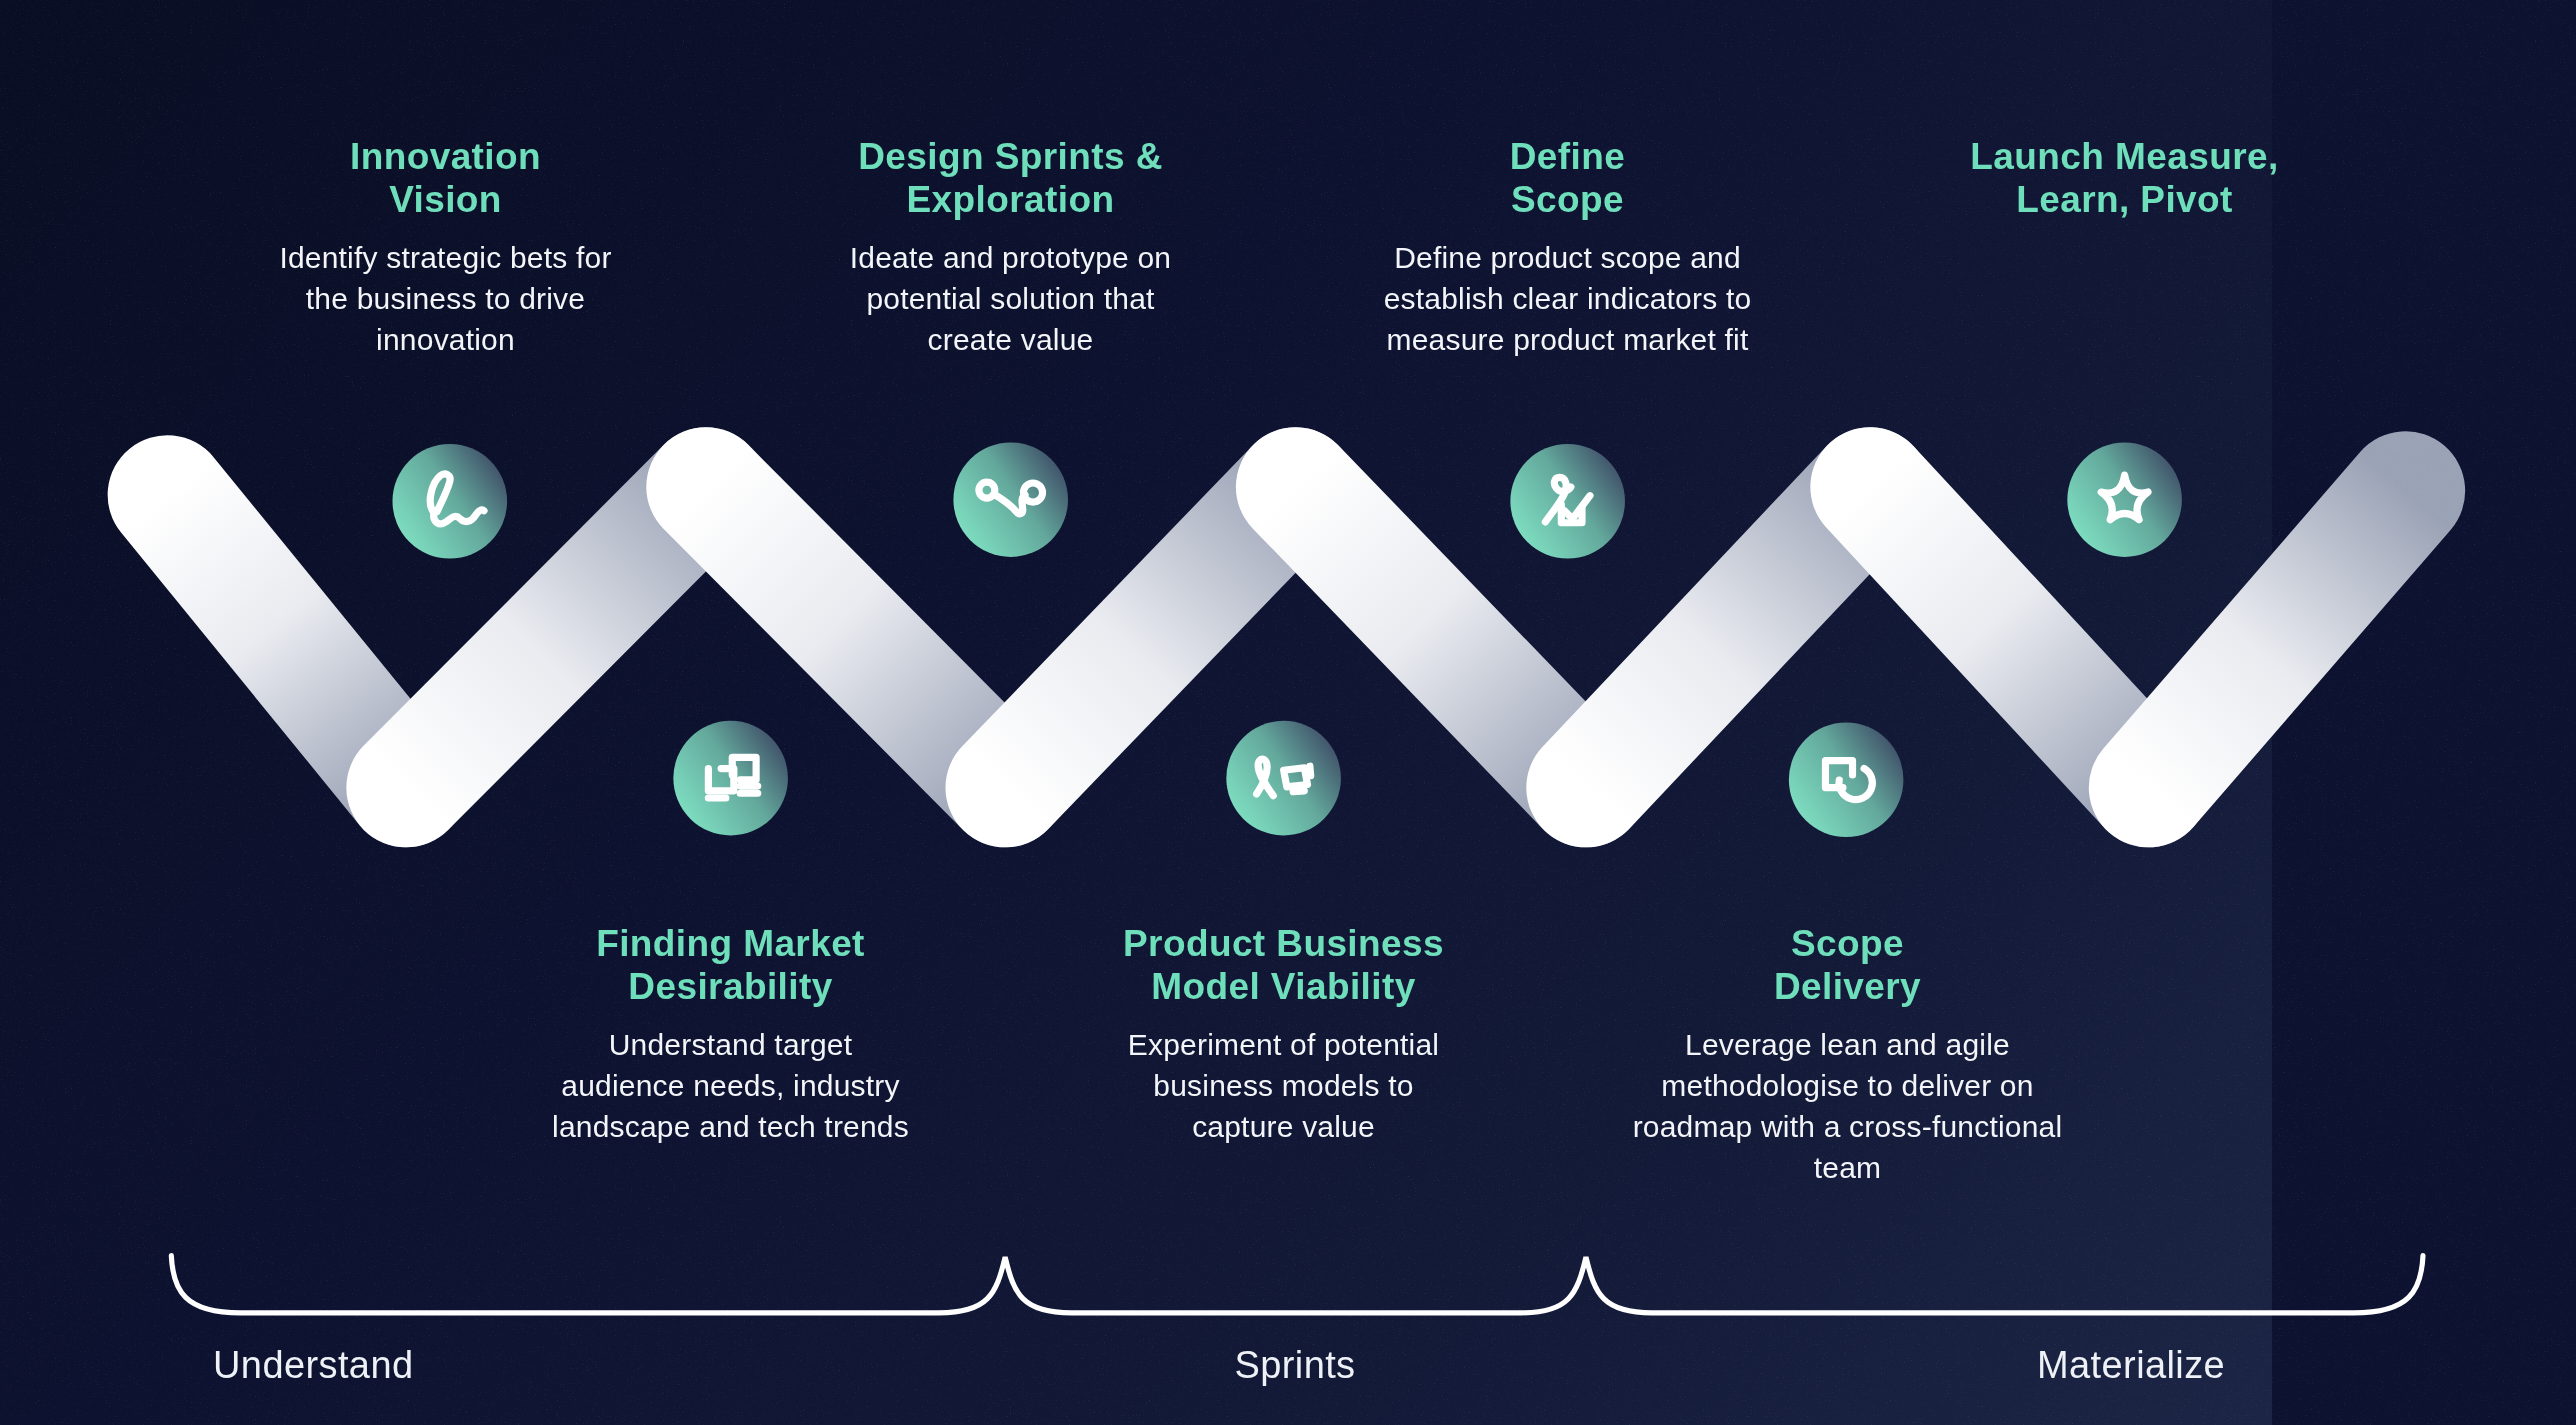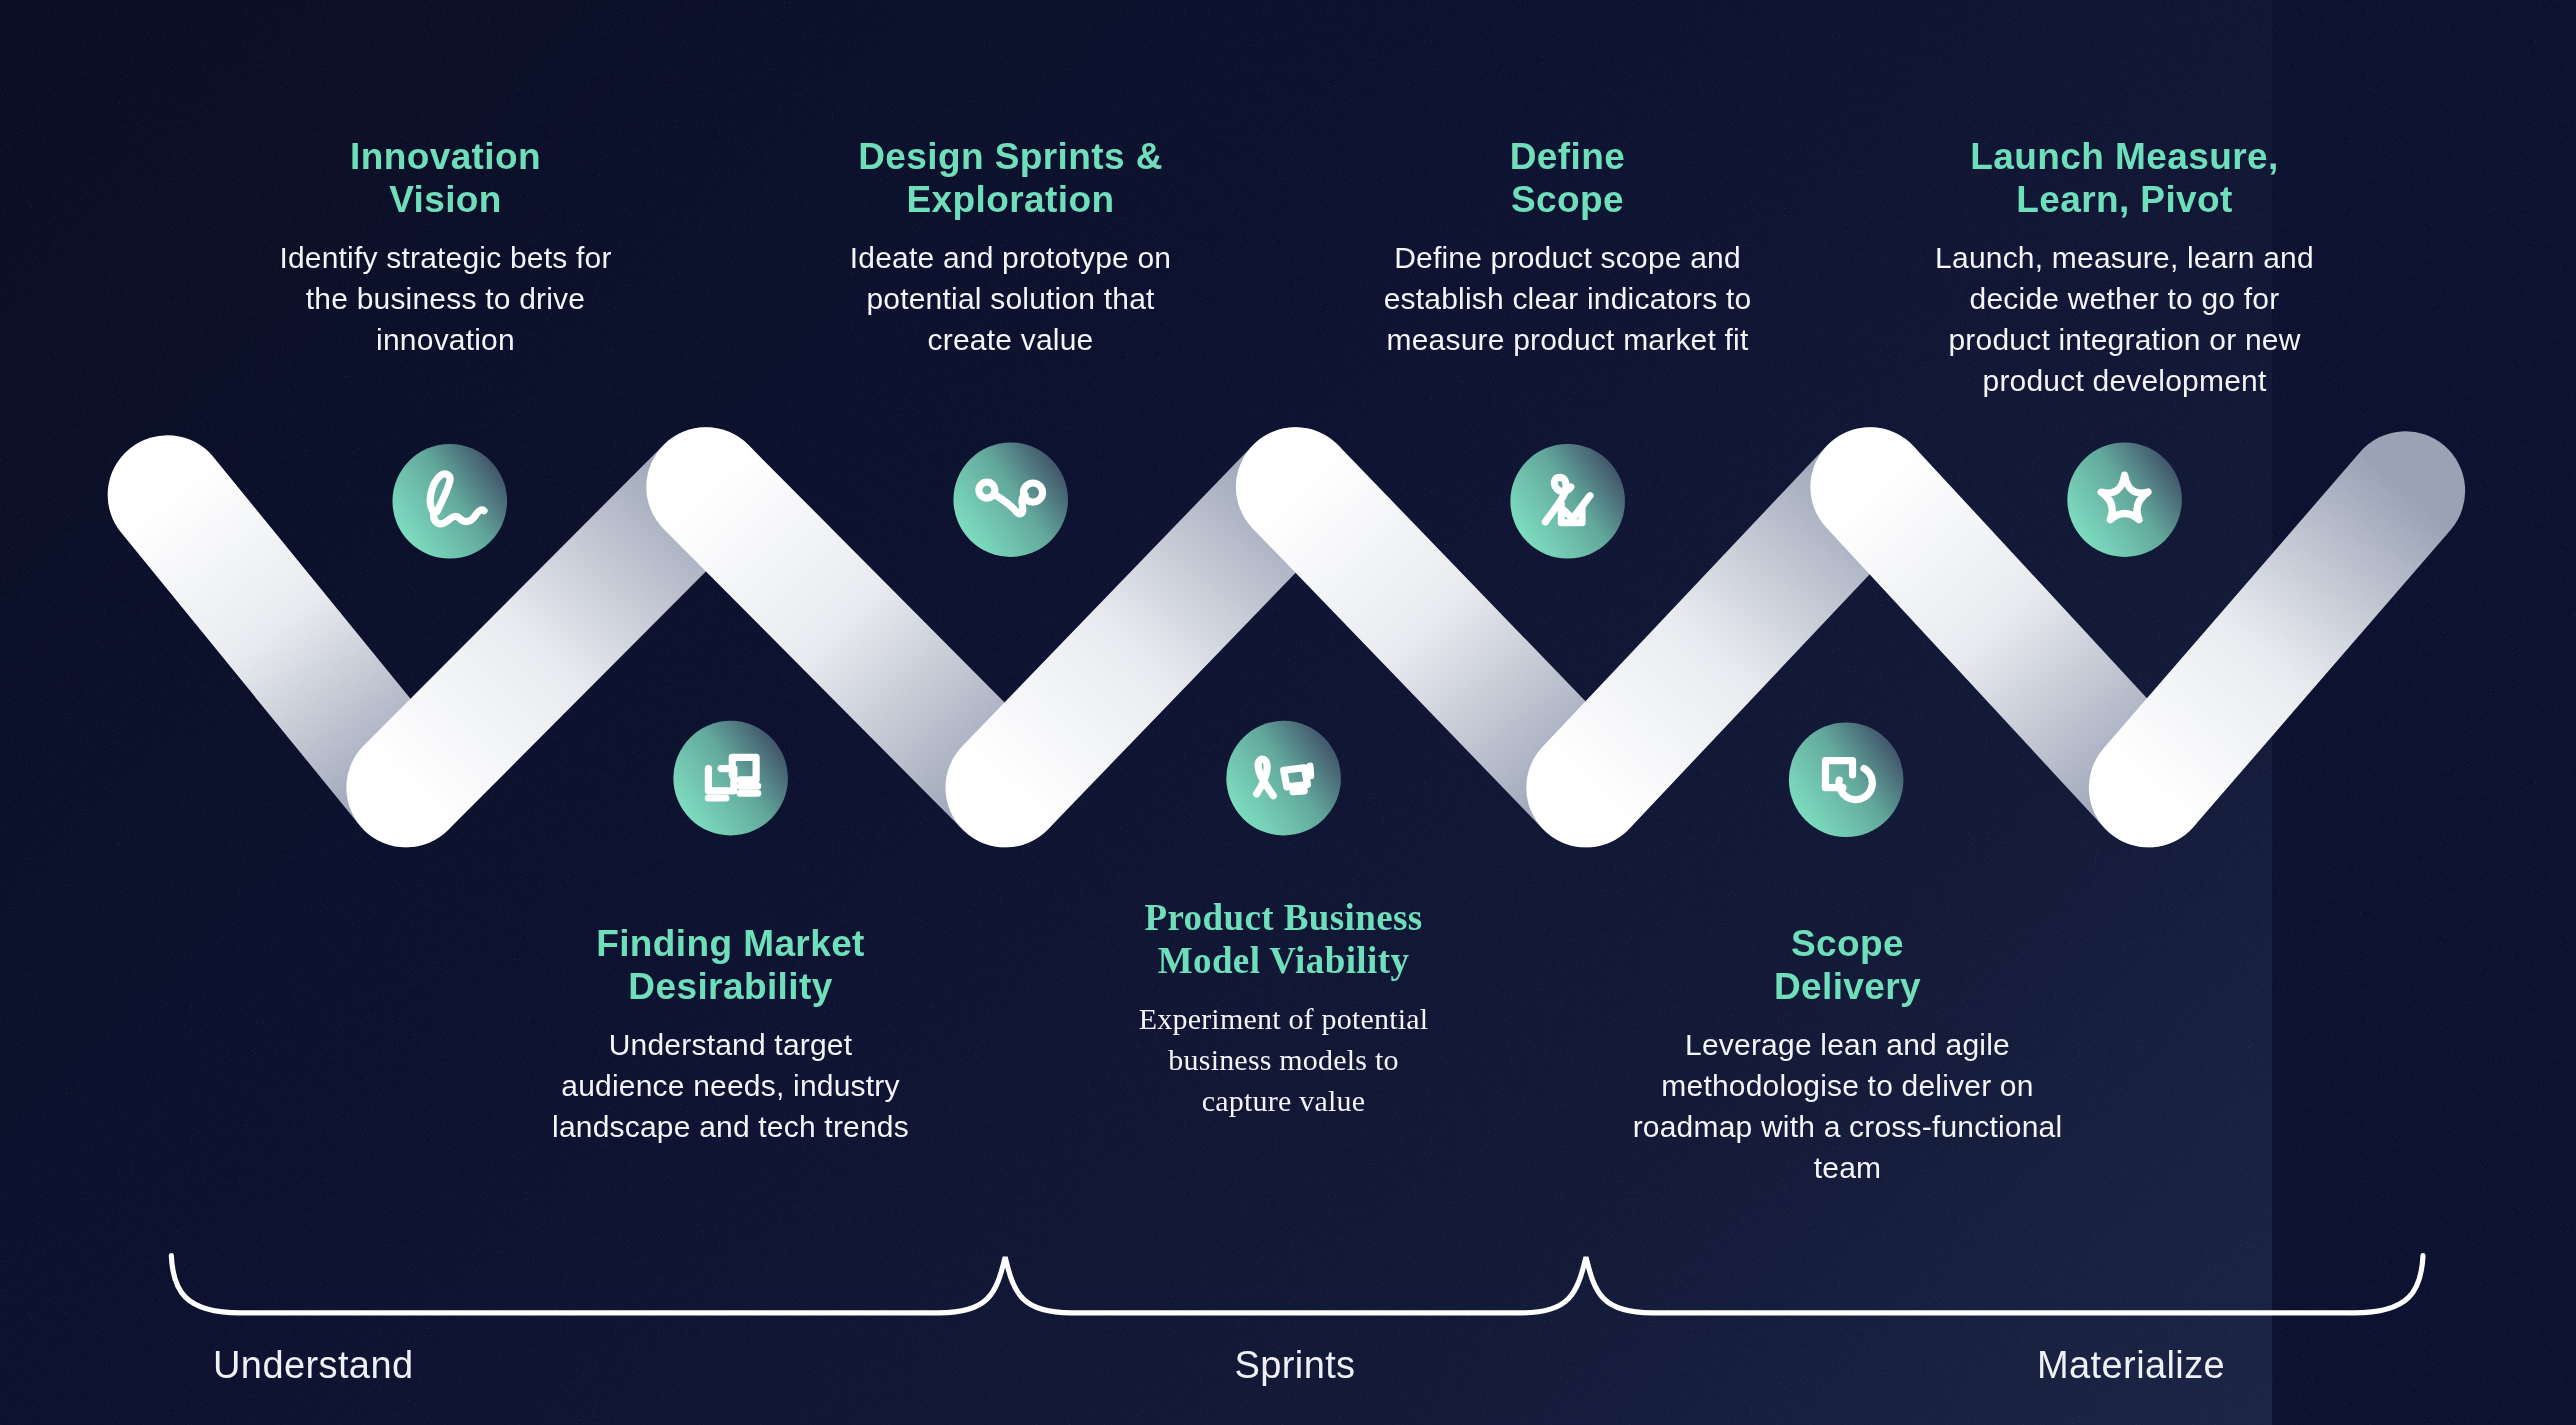--- a/index.html
+++ b/index.html
@@ -194,35 +194,31 @@
     <h3>Define
 Scope</h3>
     <p>Define product scope and
 establish clear indicators to
 measure product market fit</p>
   </div>
 
   <div class="stage" style="left:1838px; top:135px; width:573px;">
     <h3>Launch Measure,
 Learn, Pivot</h3>
-    <p>Launch, measure, learn and
-decide wether to go for
-product integration or new
-product development</p>
   </div>
 
   <div class="stage" style="left:444px; top:922px; width:573px;">
     <h3>Finding Market
 Desirability</h3>
     <p>Understand target
 audience needs, industry
 landscape and tech trends</p>
   </div>
 
-  <div class="stage" style="left:997px; top:896px; width:573px;font-family:Liberation Serif, serif;">
+  <div class="stage" style="left:997px; top:922px; width:573px;">
     <h3>Product Business
 Model Viability</h3>
     <p>Experiment of potential
 business models to
 capture value</p>
   </div>
 
   <div class="stage" style="left:1545px; top:922px; width:605px;">
     <h3>Scope
 Delivery</h3>

